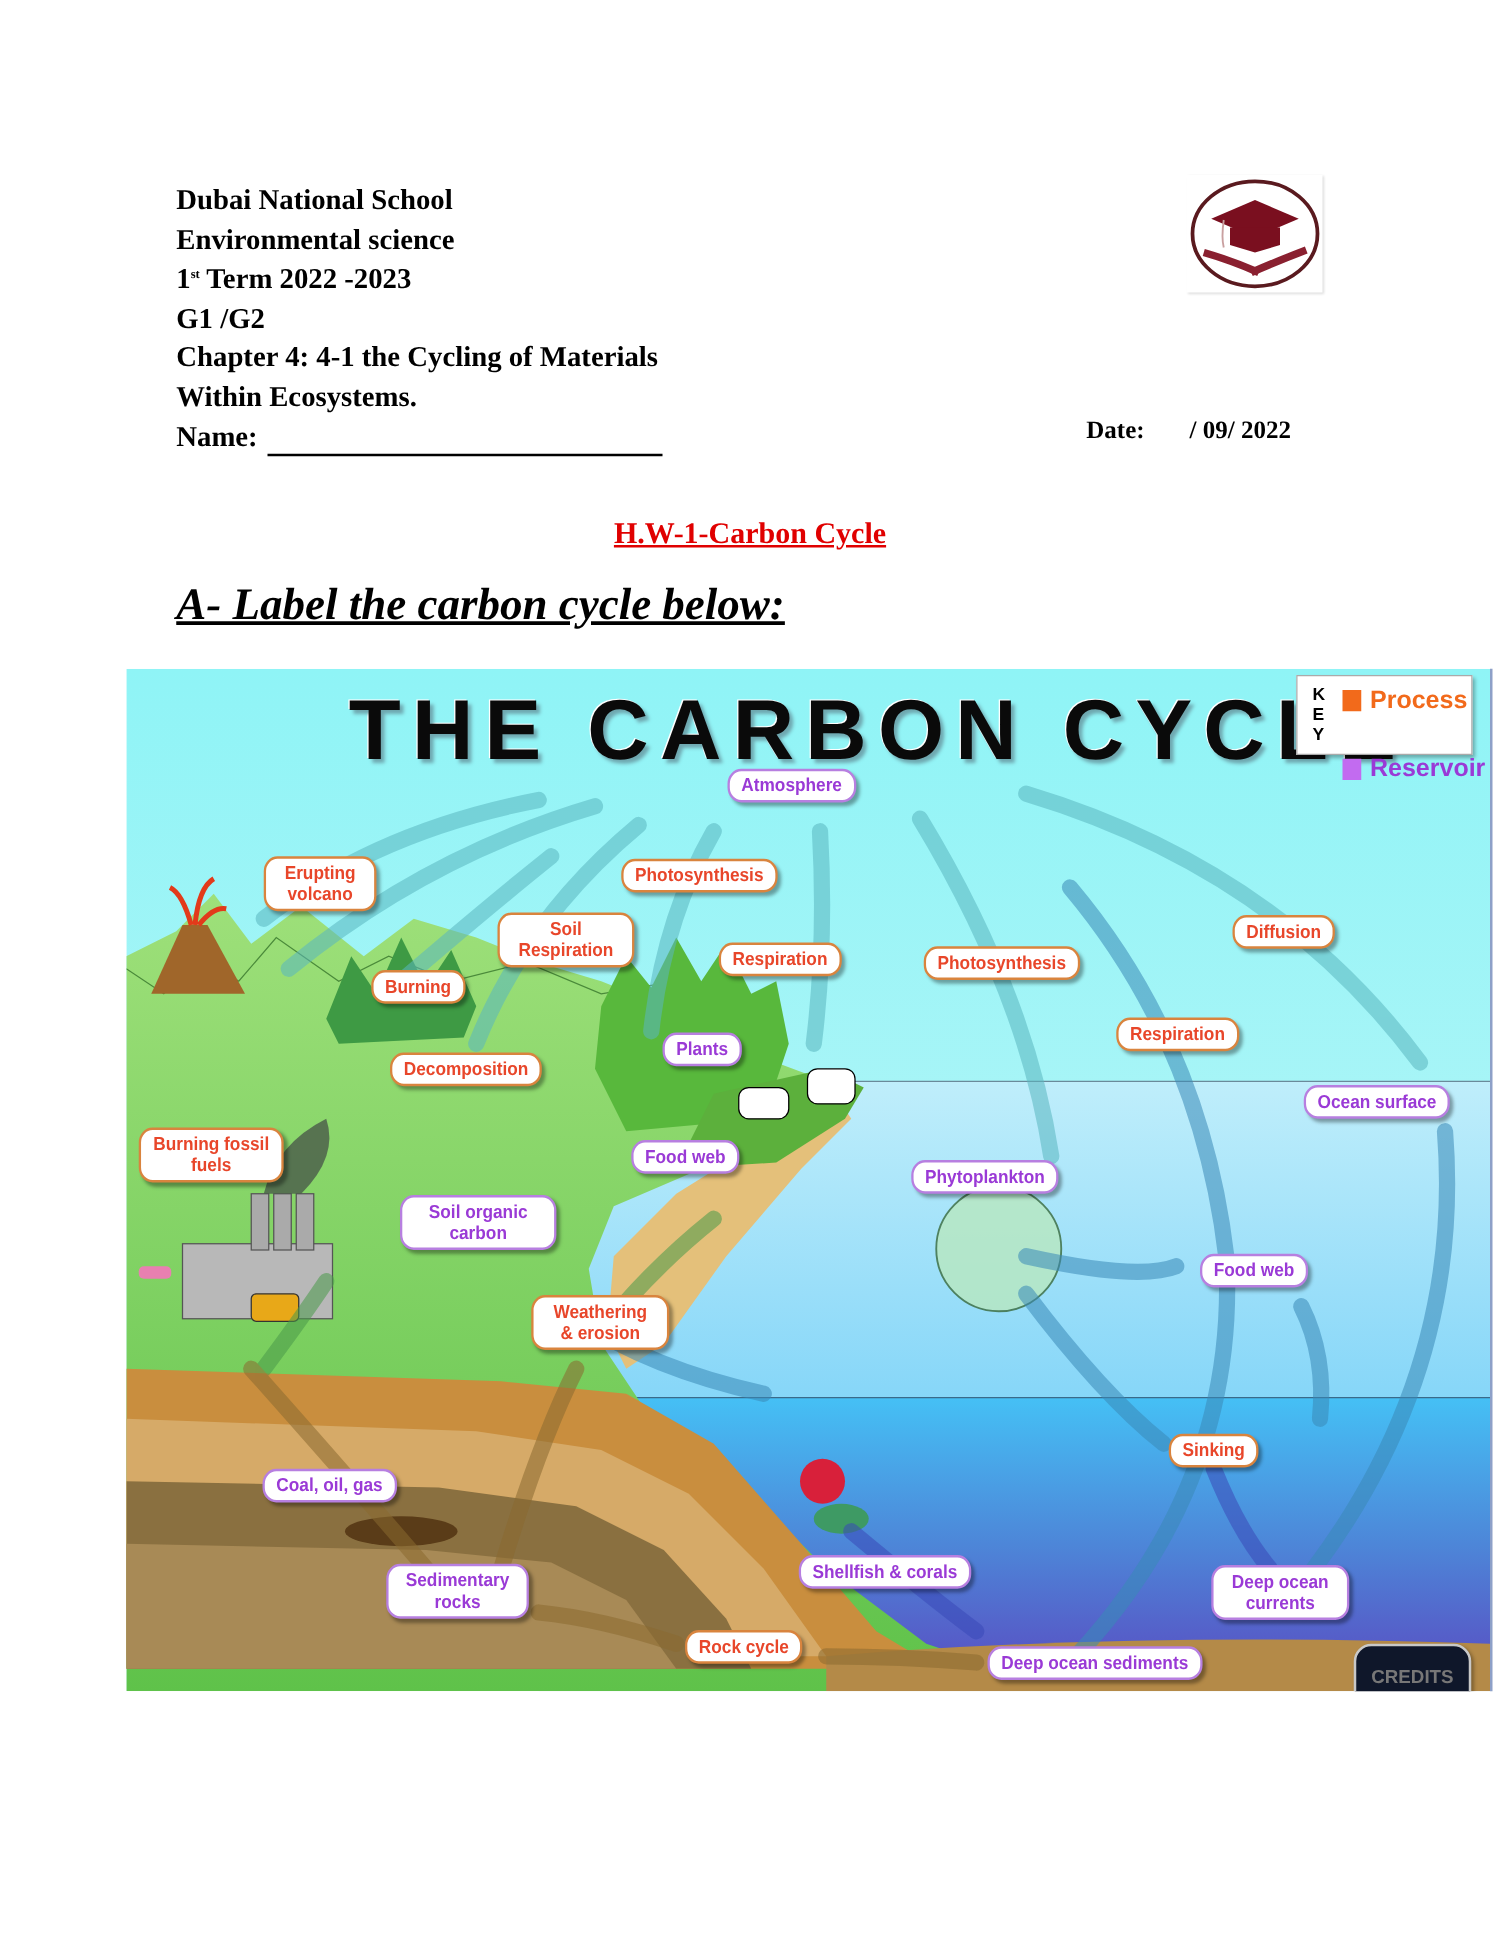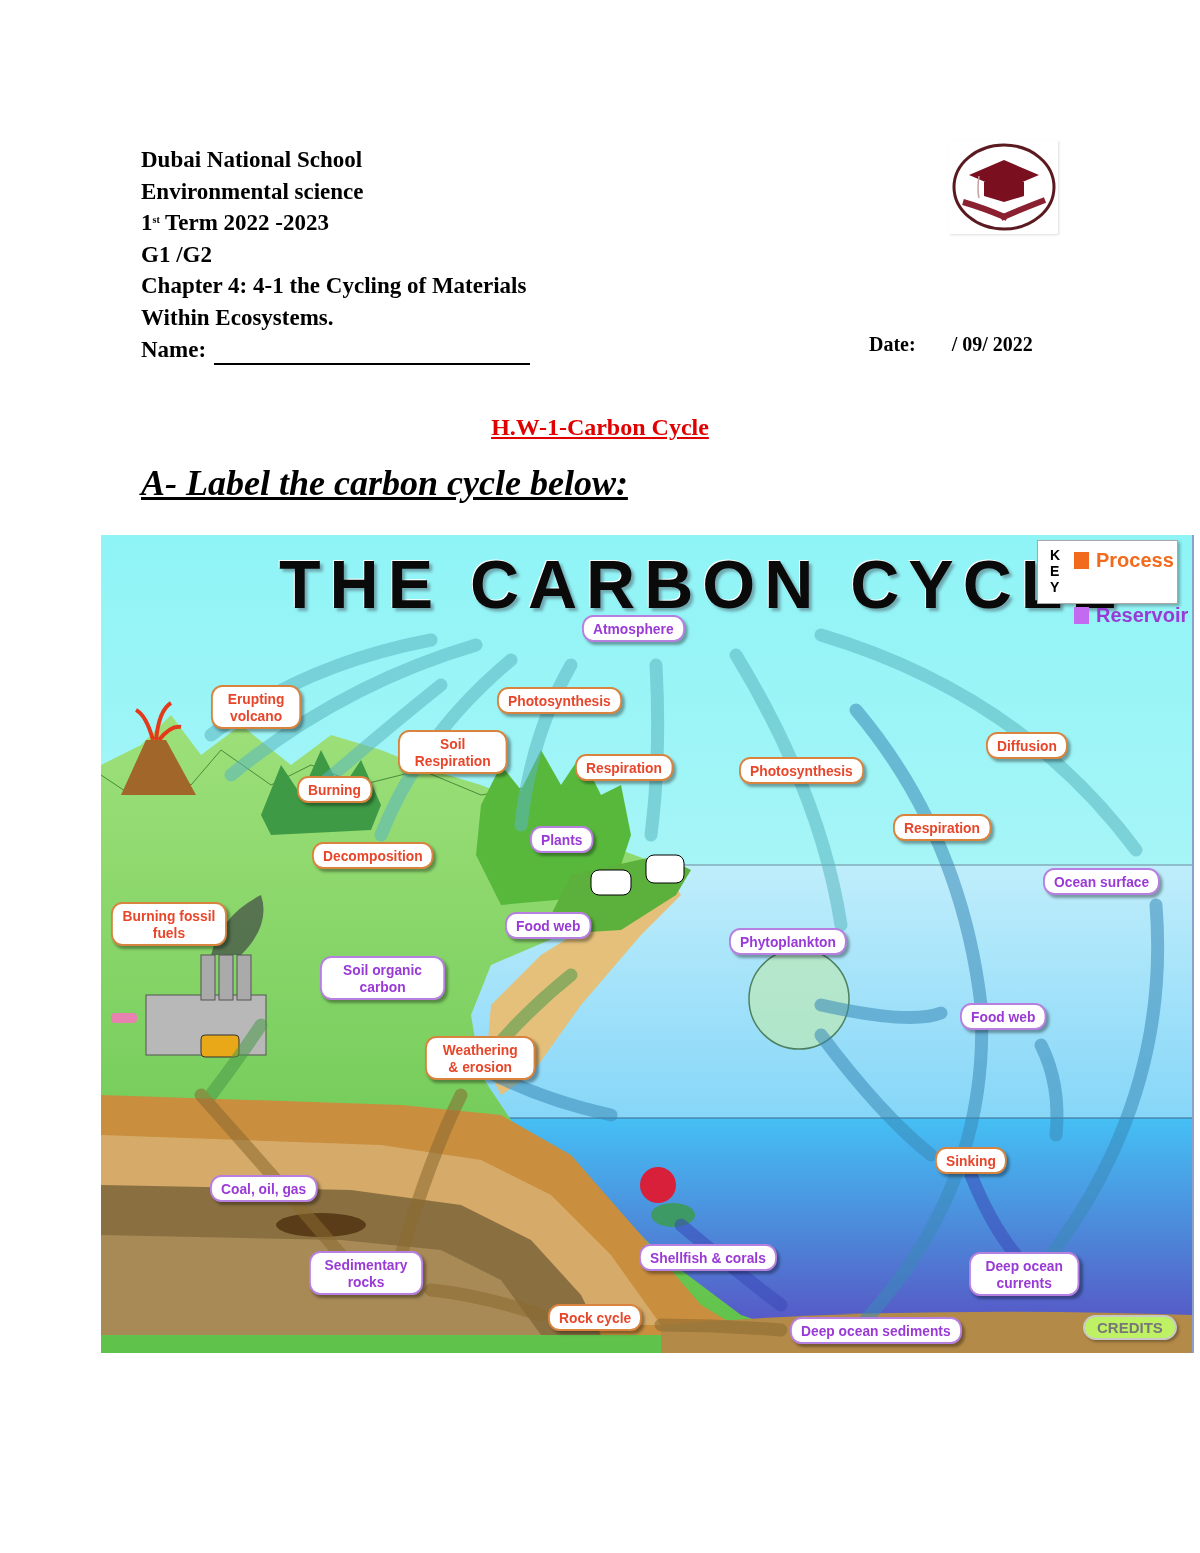--- a/index.html
+++ b/index.html
@@ -16,21 +16,21 @@
   .diagram{position:absolute;left:101px;top:535px;width:1091px;height:818px;overflow:hidden;border-right:2px solid #8da0c8;}
   .diagram svg{position:absolute;left:0;top:0;}
   .lbl{position:absolute;background:#fff;border-radius:12px;font-family:"Liberation Sans","DejaVu Sans",sans-serif;font-weight:bold;font-size:15px;text-align:center;line-height:17px;padding:3px 10px;box-shadow:3px 3px 3px rgba(0,0,0,0.35);white-space:nowrap;transform:scaleX(0.92);transform-origin:left center;}
   .proc{color:#e8462a;border:2px solid #d9843e;}
   .res{color:#9a3ad6;border:2px solid #b77fe0;}
   .title{position:absolute;left:178px;top:10px;font-family:"Liberation Sans","DejaVu Sans",sans-serif;font-weight:bold;font-size:68px;letter-spacing:9px;color:#0a0a0a;text-shadow:3px 3px 3px #6fa8b0, -1px -1px 0 #fff;white-space:nowrap;}
   .key{position:absolute;left:936px;top:5px;width:139px;height:62px;background:#fff;border:1px solid #aaa;box-shadow:2px 2px 3px rgba(0,0,0,0.3);font-family:"Liberation Sans","DejaVu Sans",sans-serif;}
   .key .kletters{position:absolute;left:12px;top:6px;font-weight:bold;font-size:14px;line-height:16px;}
   .key .row{position:absolute;left:36px;font-weight:bold;font-size:20px;display:flex;align-items:center;}
   .key .sw{width:15px;height:17px;margin-right:7px;display:inline-block;}
-  .credits{position:absolute;left:982px;top:780px;background:#bef264;color:#777;border:2px solid #c8c8c8;border-radius:14px;padding:2px 12px;font-family:"Liberation Sans","DejaVu Sans",sans-serif;font-weight:bold;font-size:15px;box-shadow:2px 2px 3px rgba(0,0,0,.3);}
+  .credits{position:absolute;left:982px;top:780px;background:#0f172a;color:#777;border:2px solid #c8c8c8;border-radius:14px;padding:16px 12px;font-family:"Liberation Sans","DejaVu Sans",sans-serif;font-weight:bold;font-size:15px;box-shadow:2px 2px 3px rgba(0,0,0,.3);}
 </style>
 </head>
 <body>
 
 <div class="hdr">
   <div>Dubai National School</div>
   <div>Environmental science</div>
   <div><span>1</span><sup>st</sup><span> Term 2022 -2023</span></div>
   <div>G1 /G2</div>
   <div>Chapter 4: 4-1 the Cycling of Materials</div>

